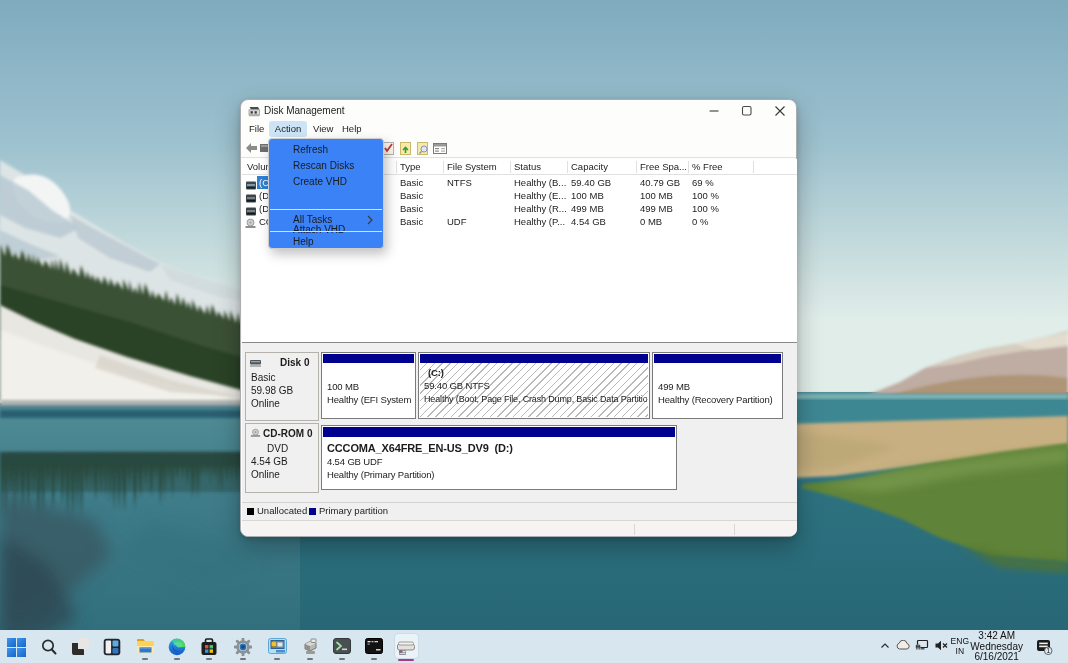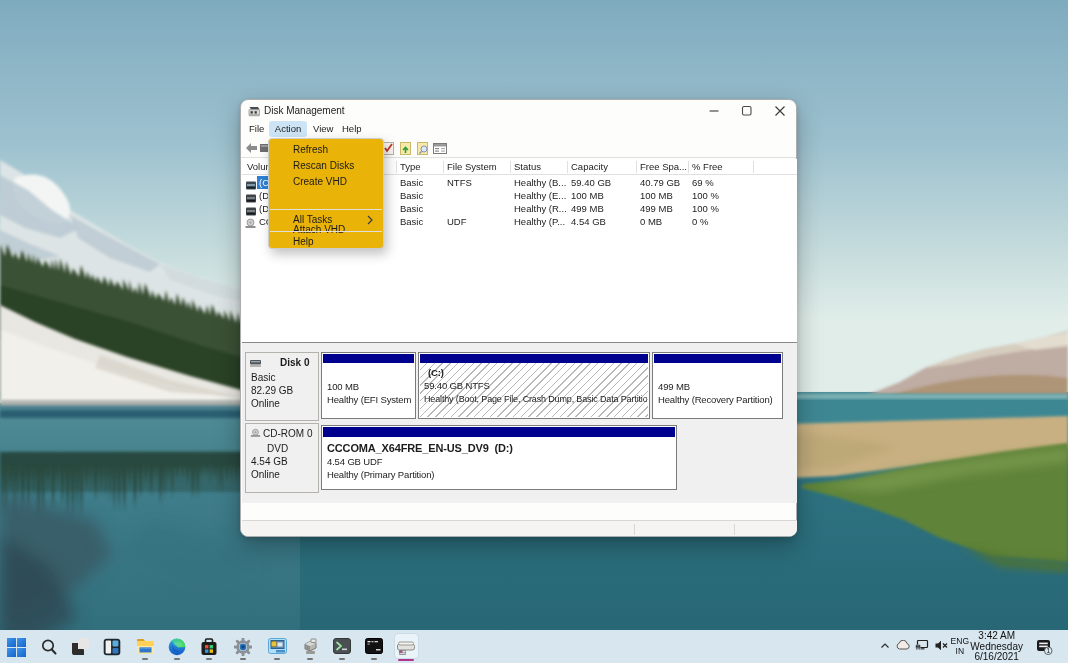--- a/index.html
+++ b/index.html
@@ -32,21 +32,21 @@
   .dlabel { position:absolute; background:#f0f0f0; border:1px solid #b5b2ad; font-size:10px; color:#1c1c1c; }
   .pblock { position:absolute; background:#fff; border:1px solid #7b7b7b; }
   .pbar { position:absolute; left:1px; right:1px; top:1px; height:9px; background:#00008f; }
   .ptext { position:absolute; left:5px; right:2px; top:13px; font-size:9.5px; letter-spacing:-0.15px; color:#1c1c1c; line-height:13px; white-space:nowrap; overflow:hidden; }
 
   #legend { position:absolute; left:1px; top:402px; width:555px; height:18px; background:#f0f0f0; border-top:1px solid #d5d3d0; font-size:9.5px; color:#1c1c1c; }
   #statusbar { position:absolute; left:1px; top:420px; width:555px; height:16px; background:#f5f4f2; border-top:1px solid #d9d7d4; border-radius:0 0 7px 7px; }
   .ssep { position:absolute; top:3px; width:1px; height:11px; background:#d9d7d4; }
 
   
-  #popup { position:absolute; left:268px; top:138px; width:116px; height:111px; background:#eab308;
+  #popup { position:absolute; left:268px; top:138px; width:116px; height:111px; background:#3b82f6;
            border:1px solid #cfcdcb; border-radius:4px; box-shadow:3px 5px 12px rgba(0,0,0,0.25);
            font-size:10px; color:#1b1b1b; z-index:50; }
   .pitem { position:absolute; left:24px; height:16px; line-height:16px; }
   .psep { position:absolute; left:1px; right:1px; height:1px; background:#e2e0de; }
 
   
   #taskbar { position:absolute; left:0; top:630px; width:1068px; height:33px; background:#d7e6ef; }
   .tdash { position:absolute; top:658px; width:6px; height:2px; background:#757575; border-radius:1px; }
   #tray { position:absolute; right:0; top:630px; height:33px; font-size:9.5px; color:#111; }
 </style>
@@ -279,21 +279,21 @@
     <div id="gpane">
 
       <div class="dlabel" style="left:3px;top:9px;width:74px;height:69px;">
         <svg style="position:absolute;left:4px;top:7px" width="11" height="7" viewBox="0 0 11 7">
             <rect width="11" height="4.5" rx="1" fill="#50565a"></rect>
             <rect x="1" y="1" width="9" height="1.3" fill="#9aa2a8"></rect>
             <rect x="0" y="5.5" width="11" height="1" fill="#777"></rect>
           </svg>
         <div style="position:absolute;left:18px;top:4px;font-weight:bold;padding-left:16px;">Disk 0</div>
         <div style="position:absolute;left:5px;top:19px;">Basic</div>
-        <div style="position:absolute;left:5px;top:32px;">82.29 GB</div>
+        <div style="position:absolute;left:5px;top:32px;">59.98 GB</div>
         <div style="position:absolute;left:5px;top:45px;">Online</div>
       </div>
       <div class="pblock" style="left:79px;top:9px;width:95px;height:67px;">
         <div class="pbar"></div>
         <div class="ptext" style="top:27px;">100 MB<br>Healthy (EFI System P…</div>
       </div>
       <div class="pblock" style="left:176px;top:9px;width:232px;height:67px;">
         <div style="position:absolute;left:1px;right:1px;top:10px;bottom:1px;background:repeating-linear-gradient(135deg,#fff 0px,#fff 4.5px,#b9b9b9 4.5px,#b9b9b9 5.5px);"></div>
         <div class="pbar"></div>
         <div class="ptext" style="top:13px;line-height:13px;"><b style="padding-left:4px;">(C:)</b><br>59.40 GB NTFS<br><span style="font-size:9px;">Healthy (Boot, Page File, Crash Dump, Basic Data Partitio</span></div>
@@ -302,31 +302,37 @@
         <div class="pbar"></div>
         <div class="ptext" style="top:27px;">499 MB<br>Healthy (Recovery Partition)</div>
       </div>
 
       <div class="dlabel" style="left:3px;top:80px;width:74px;height:70px;">
         <svg style="position:absolute;left:4px;top:4px" width="11" height="10" viewBox="0 0 13 10">
             <circle cx="6.5" cy="4" r="3.5" fill="#cfcfcf" stroke="#8a8a8a" stroke-width="0.8"></circle>
             <circle cx="6.5" cy="4" r="1" fill="#9a9a9a"></circle>
             <rect x="1" y="7.5" width="11" height="2" fill="#8f8f8f"></rect>
           </svg>
-        <div style="position:absolute;left:17px;top:4px;font-weight:normal;">CD-ROM 0</div>
+        <div style="position:absolute;left:17px;top:4px;font-weight:bold;">CD-ROM 0</div>
         <div style="position:absolute;left:21px;top:19px;">DVD</div>
         <div style="position:absolute;left:5px;top:32px;">4.54 GB</div>
         <div style="position:absolute;left:5px;top:45px;">Online</div>
       </div>
       <div class="pblock" style="left:79px;top:82px;width:356px;height:65px;">
         <div class="pbar" style="height:10px;"></div>
         <div class="ptext" style="top:16px;"><b style="font-size:11px;">CCCOMA_X64FRE_EN-US_DV9&nbsp; (D:)</b><br>4.54 GB UDF<br>Healthy (Primary Partition)</div>
       </div>
     </div>
 
+    <div id="legend">
+      <div style="position:absolute;left:5px;top:5px;width:7px;height:7px;background:#000;"></div>
+      <div style="position:absolute;left:15px;top:2px;">Unallocated</div>
+      <div style="position:absolute;left:67px;top:5px;width:7px;height:7px;background:#00008f;"></div>
+      <div style="position:absolute;left:77px;top:2px;">Primary partition</div>
+    </div>
     <div id="statusbar">
       <div class="ssep" style="left:392px;"></div>
       <div class="ssep" style="left:492px;"></div>
     </div>
   </div>
 
   <div id="popup">
     <div class="pitem" style="top:3px;">Refresh</div>
     <div class="pitem" style="top:19px;">Rescan Disks</div>
     <div class="pitem" style="top:35px;">Create VHD</div>

